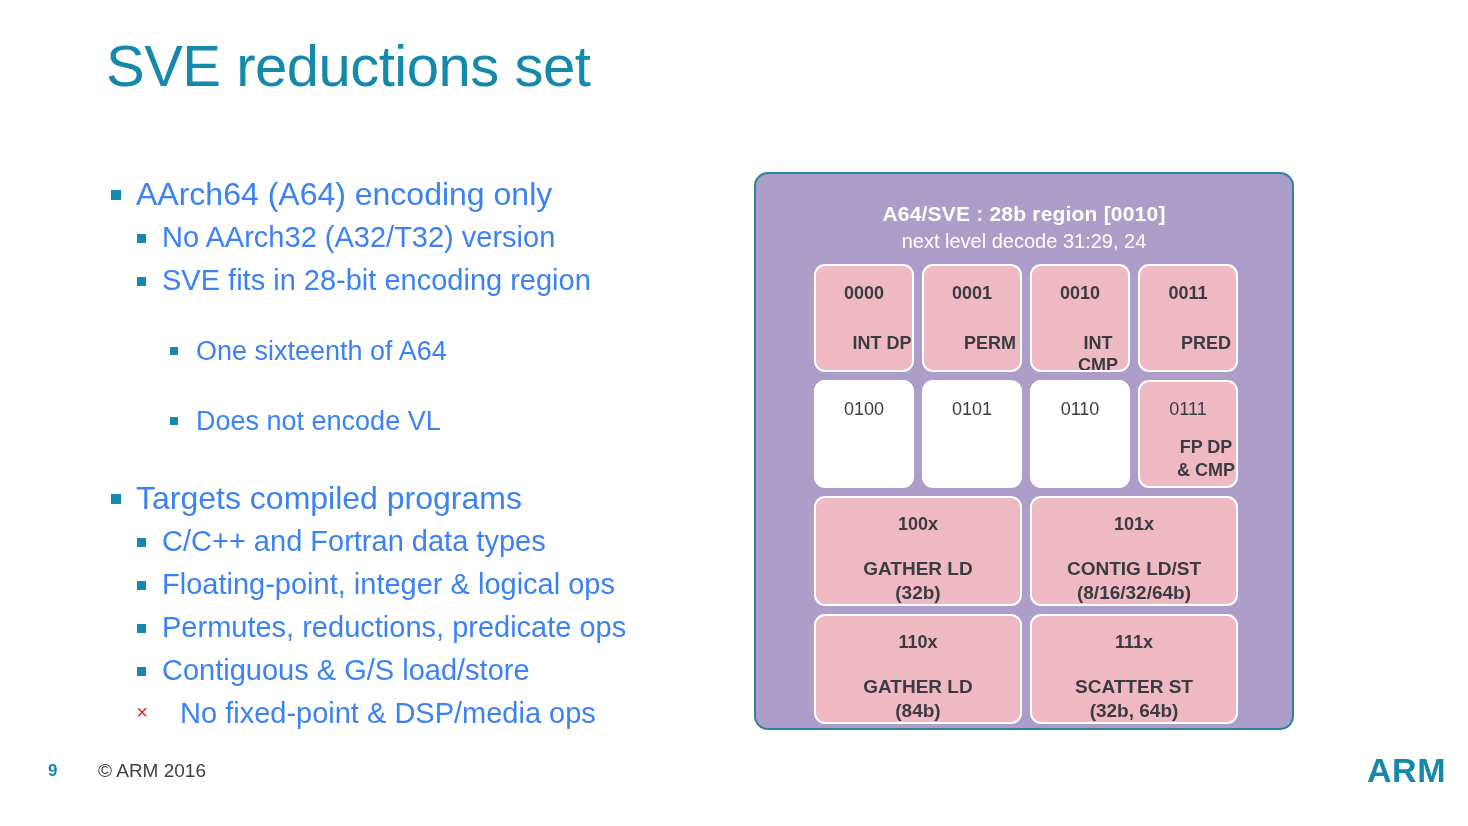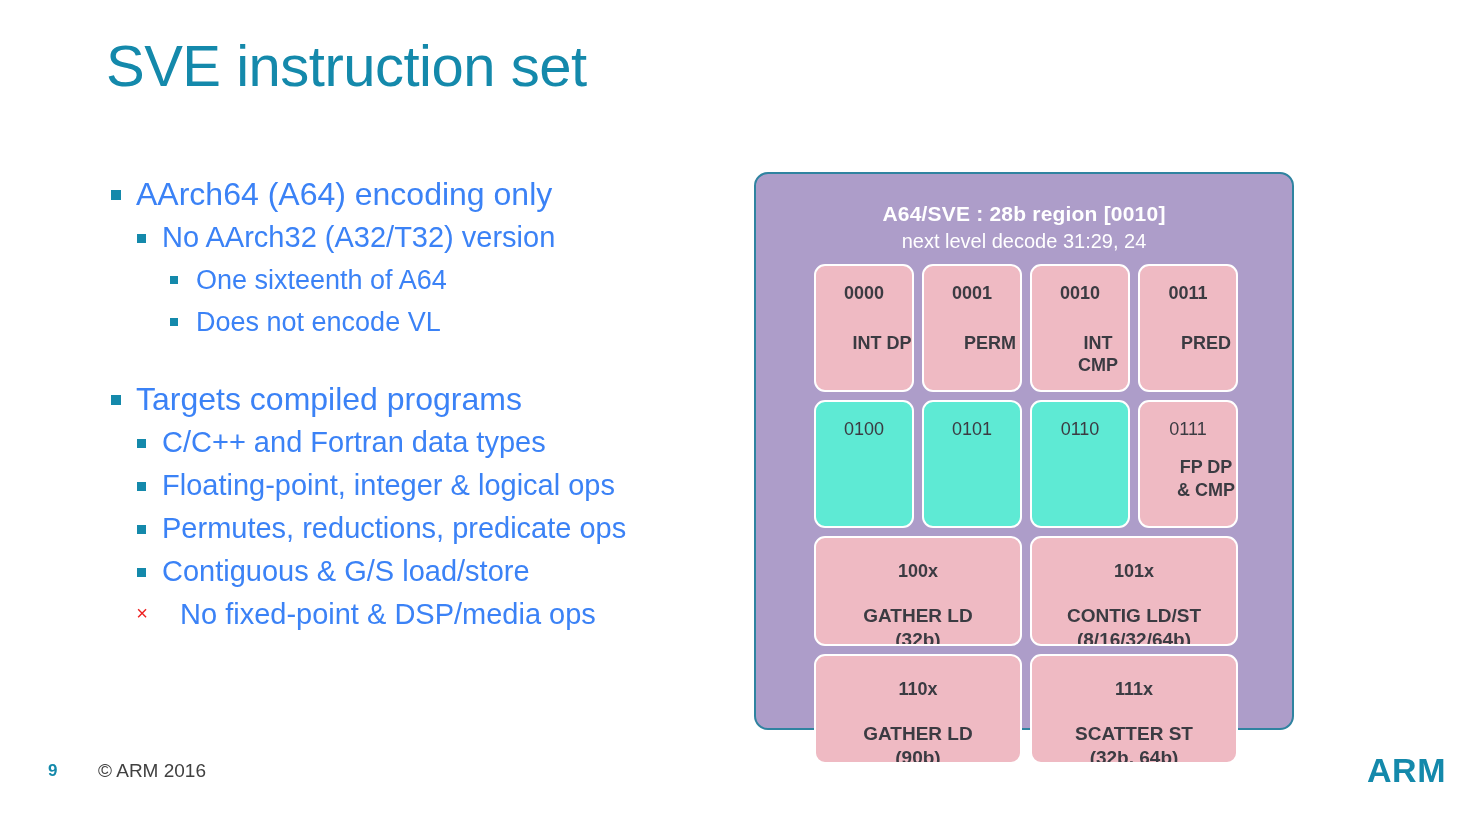--- a/index.html
+++ b/index.html
@@ -79,21 +79,21 @@
   .lvl2 { padding-left: 58px; }
   .lvl2 .text { font-size: 29px; line-height: 43px; }
   .lvl2 .marker {
     left: 33px; top: 18px;
     width: 9px; height: 9px;
     background: #1489ab;
   }
 
   
   .lvl3 { padding-left: 92px; }
-  .lvl3 .text { font-size: 27px; line-height: 42px; }
+  .lvl3 .text { font-size: 27px; line-height: 42px; margin-top: 28px; }
   .lvl3 .marker {
     left: 66px; top: 17px;
     width: 8px; height: 8px;
     background: #1489ab;
   }
 
   
   .lvl2.cross { padding-left: 76px; }
   .lvl2.cross .marker {
     left: 30px; top: 7px;
@@ -156,26 +156,26 @@
     box-sizing: border-box;
     border: 2px solid #ffffff;
     border-radius: 11px;
     display: flex;
     flex-direction: column;
     align-items: center;
     color: #3b3b42;
     overflow: hidden;
   }
   .cell.pink { background: #efbac3; }
-  .cell.gray { background: #5eead4; }
+  .cell.gray { background: #ffffff; }
 
   
   .row-small .cell {
     width: 103px;
-    height: 128px;
+    height: 108px;
     padding-top: 16px;
   }
   .row-small .code {
     font-size: 18px;
     line-height: 22px;
     font-weight: bold;
   }
   .row-small.gray-row .code { font-weight: normal; }
   .row-small .label {
     font-size: 18px;
@@ -187,21 +187,21 @@
   }
   .row-small .label.two-line {
     margin-top: 16px;
     line-height: 23px;
   }
 
   
   .row-wide .cell {
     width: 208px;
     height: 110px;
-    padding-top: 22px;
+    padding-top: 15px;
   }
   .row-wide .code {
     font-size: 18px;
     line-height: 22px;
     font-weight: bold;
   }
   .row-wide .label {
     font-size: 19px;
     line-height: 24px;
     font-weight: bold;
@@ -244,34 +244,38 @@
     letter-spacing: 0.5px;
   }
 </style>
 </head>
 <body>
 
 <div id="slide">
 
   <div class="slide-edge-left"></div>
 
-  <div id="title">SVE instruction set</div>
+  <div id="title">SVE reductions set</div>
 
   <div id="bullets">
 
     <div class="bullet lvl1">
       <span class="marker"></span>
       <span class="text">AArch64 (A64) encoding only</span>
     </div>
 
     <div class="bullet lvl2">
       <span class="marker"></span>
       <span class="text">No AArch32 (A32/T32) version</span>
     </div>
 
+    <div class="bullet lvl2">
+      <span class="marker"></span>
+      <span class="text">SVE fits in 28-bit encoding region</span>
+    </div>
 
     <div class="bullet lvl3">
       <span class="marker"></span>
       <span class="text">One sixteenth of A64</span>
     </div>
 
     <div class="bullet lvl3">
       <span class="marker"></span>
       <span class="text">Does not encode VL</span>
     </div>
@@ -372,21 +376,21 @@
             <span class="sz">(8/16/32/64b)</span>
           </span>
         </div>
       </div>
 
       <div class="row row-wide">
         <div class="cell pink">
           <span class="code">110x</span>
           <span class="label">
             <span>GATHER LD</span>
-            <span class="sz">(90b)</span>
+            <span class="sz">(84b)</span>
           </span>
         </div>
         <div class="cell pink">
           <span class="code">111x</span>
           <span class="label">
             <span>SCATTER ST</span>
             <span class="sz">(32b, 64b)</span>
           </span>
         </div>
       </div>

